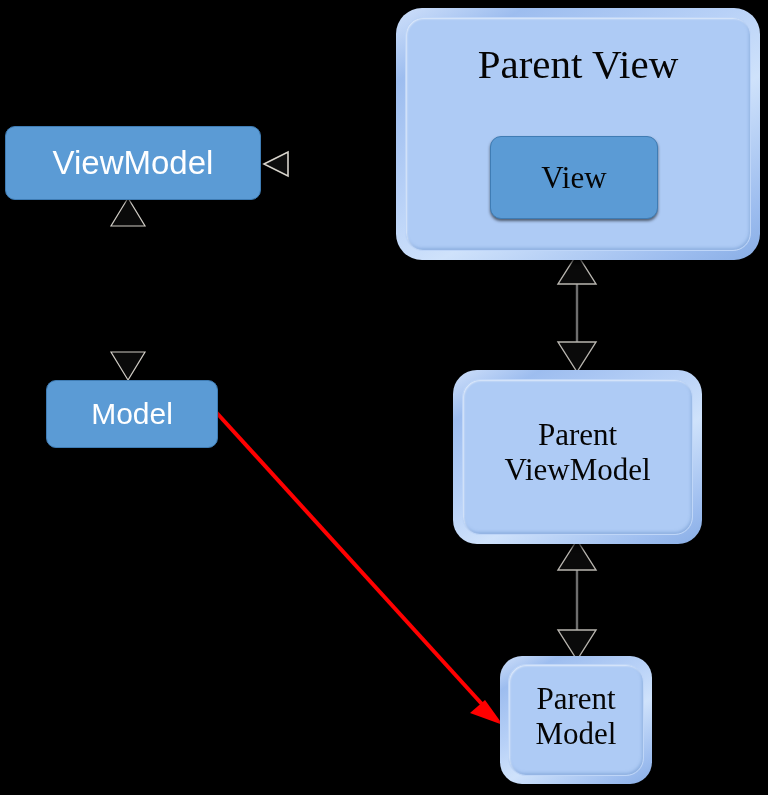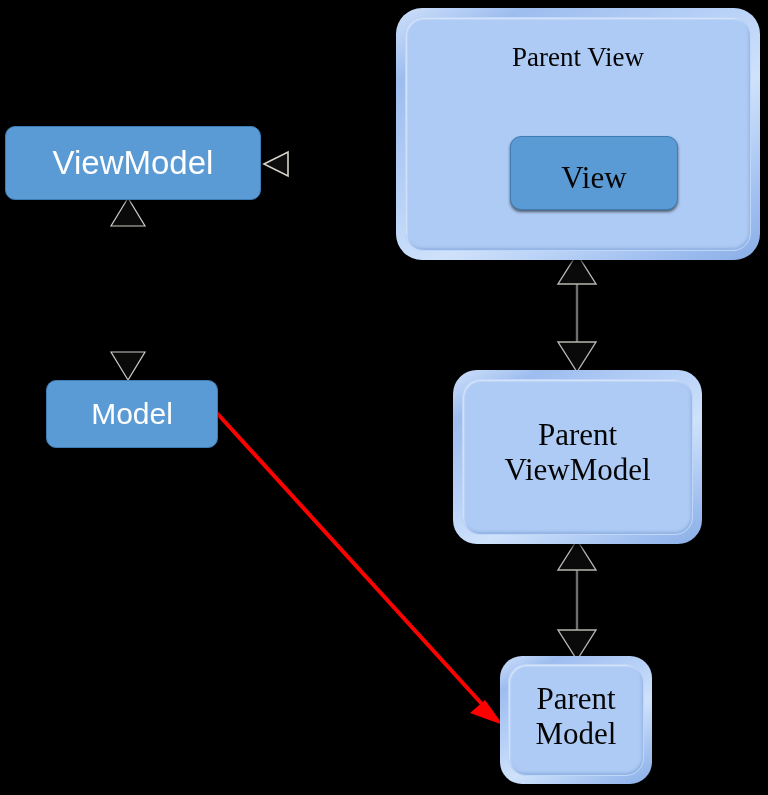--- a/index.html
+++ b/index.html
@@ -71,22 +71,22 @@
     right: 0;
     color: #050505;
     font-family: "Liberation Serif", serif;
     font-weight: 400;
     text-align: center;
     line-height: 1.12;
   }
 
   
   #parent-view       { left: 396px; top: 8px;   width: 364px; height: 252px; }
-  #parent-view .lbl  { top: 24px; font-size: 27px; }
-  #view-box          { left: 104px; top: 118px; width: 168px; height: 74px; border-radius: 11px; }
+  #parent-view .lbl  { top: 24px; font-size: 41px; }
+  #view-box          { left: 84px; top: 118px; width: 168px; height: 83px; border-radius: 11px; }
   #view-box .lbl     { font-size: 31px; }
 
   #parent-viewmodel      { left: 453px; top: 370px; width: 249px; height: 174px; border-radius: 24px; }
   #parent-viewmodel .lbl { top: 38px; font-size: 31px; }
 
   #parent-model      { left: 500px; top: 656px; width: 152px; height: 128px; border-radius: 22px; padding: 8px; }
   #parent-model .lbl { top: 17px; font-size: 31px; }
 
   #viewmodel      { left: 5px;  top: 126px; width: 256px; height: 74px; }
   #viewmodel .lbl { font-size: 33px; }

